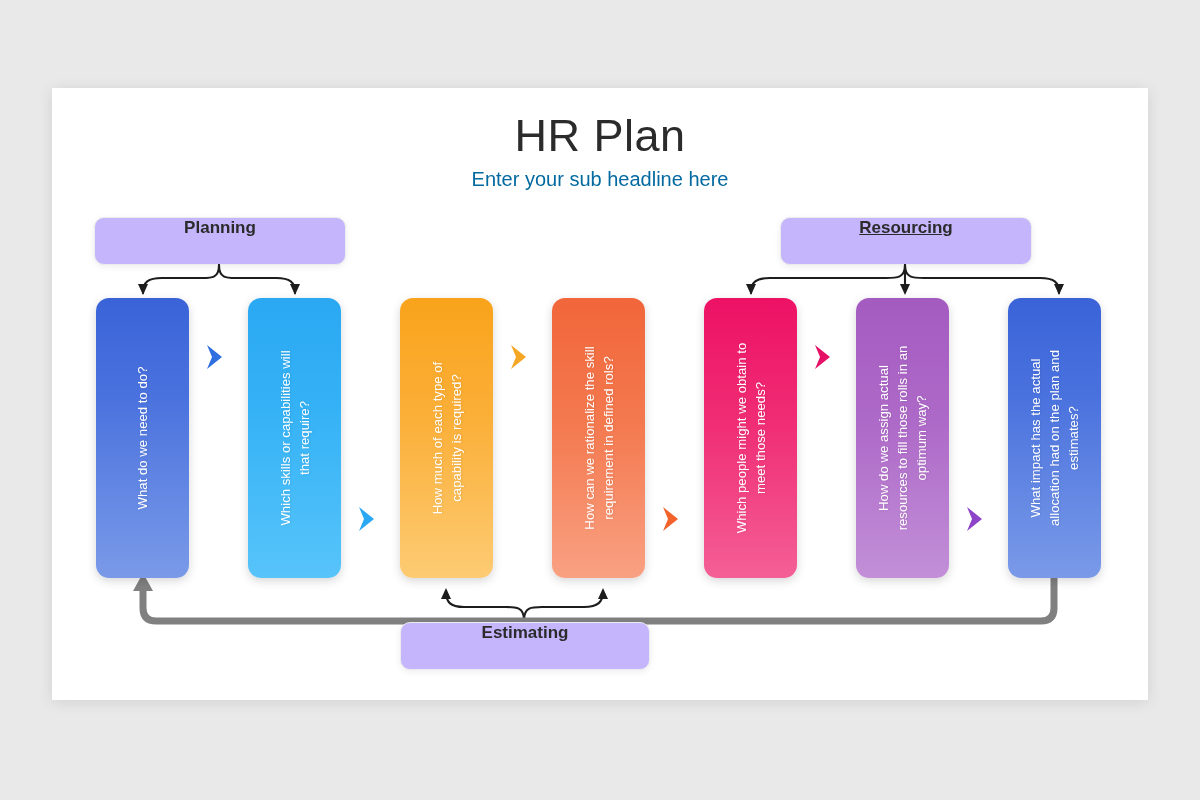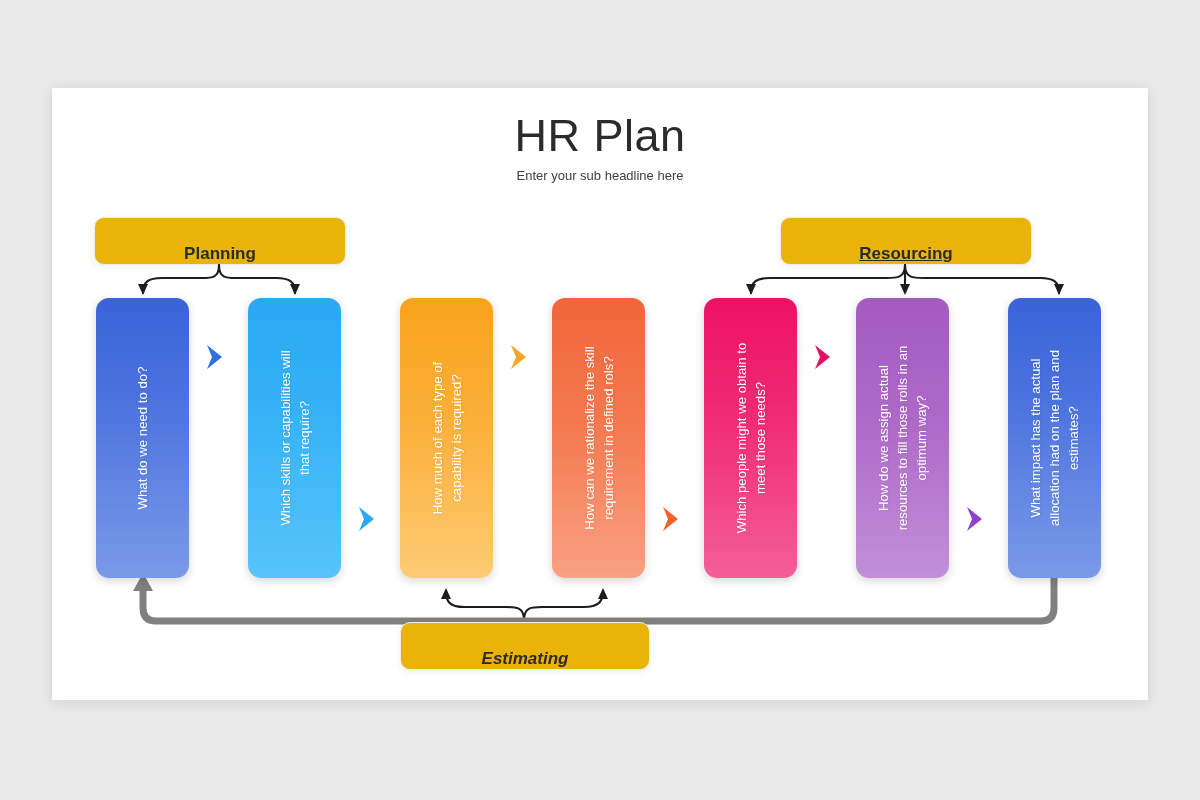--- a/index.html
+++ b/index.html
@@ -35,42 +35,42 @@
     font-weight: 400;
     color: #2b2b2b;
     letter-spacing: 0.5px;
   }
   #subtitle {
     position: absolute;
     left: 0;
     top: 80px;
     width: 100%;
     text-align: center;
-    font-size: 13px;
+    font-size: 20px;
     font-weight: 400;
-    color: #404040;
+    color: #0369a1;
   }
 
   
   .cat-box {
     position: absolute;
-    background: #eab308;
+    background: #c4b5fd;
     border: 1px solid #ececec;
     border-radius: 10px;
     box-shadow: 0 2px 7px rgba(0,0,0,0.07);
     display: flex;
-    align-items: flex-end;
+    align-items: flex-start;
     justify-content: center;
     font-size: 17px;
     font-weight: bold;
     color: #2b2b2b;
   }
   #cat-planning   { left: 42px;  top: 129px; width: 250px; height: 46px; }
   #cat-resourcing { left: 728px; top: 129px; width: 250px; height: 46px; text-decoration: underline; }
-  #cat-estimating { left: 348px; top: 534px; width: 248px; height: 46px; z-index: 6; font-style: italic; }
+  #cat-estimating { left: 348px; top: 534px; width: 248px; height: 46px; z-index: 6; }
 
   
   .card {
     position: absolute;
     top: 210px;
     width: 93px;
     height: 280px;
     border-radius: 13px;
     box-shadow: 0 3px 10px rgba(0,0,0,0.16);
     overflow: hidden;

